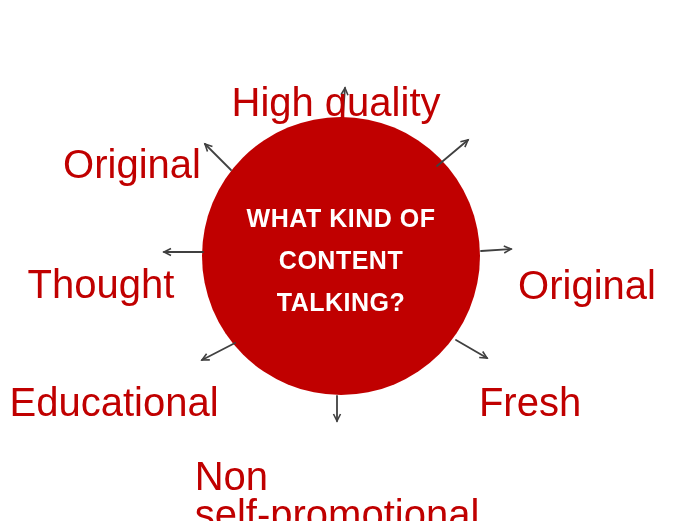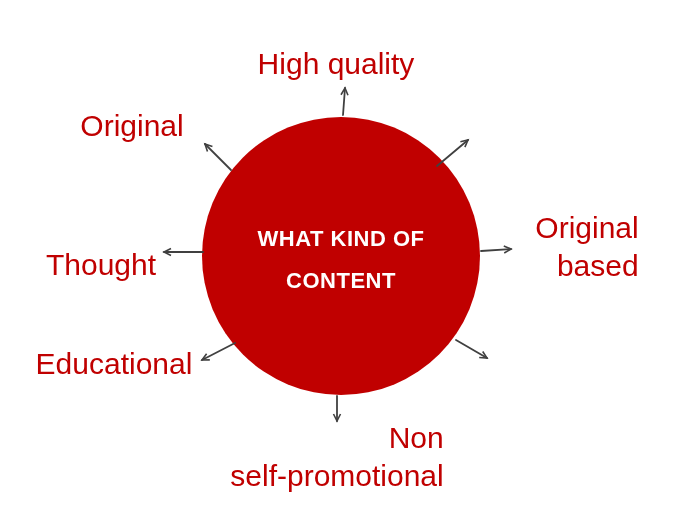--- a/index.html
+++ b/index.html
@@ -17,33 +17,34 @@
     font-family:"Liberation Sans","DejaVu Sans",sans-serif;
     overflow:hidden;
   }
   .stage svg{position:absolute;left:0;top:0;}
   .circle{fill:var(--circle);}
   .arrow-line{stroke:var(--arrow);stroke-width:1.8;fill:none;stroke-linecap:round;}
   .arrowhead-path{stroke:var(--arrow);stroke-width:1.6;fill:none;}
   .label{
     position:absolute;
     transform:translate(-50%,-50%);
-    text-align:right;
+    text-align:left;
     color:var(--label_text);
-    font-size:30px;
+    font-size:40px;
     line-height:38px;
     white-space:nowrap;
+    margin-top:38px;
   }
   .center-text{
     position:absolute;
     left:341px;top:260px;
     transform:translate(-50%,-50%);
     text-align:center;
     color:var(--center_text);
-    font-size:22px;
+    font-size:25px;
     font-weight:600;
     line-height:42px;
     letter-spacing:0.5px;
     white-space:nowrap;
   }
   .line{display:block;}
 </style>
 </head>
 <body>
 
@@ -64,43 +65,46 @@
     <line class="arrow-line" x1="456" y1="340" x2="487" y2="358" marker-end="url(#arrowhead)"></line>
     <line class="arrow-line" x1="337" y1="396" x2="337" y2="421" marker-end="url(#arrowhead)"></line>
     <line class="arrow-line" x1="235" y1="343" x2="202" y2="360" marker-end="url(#arrowhead)"></line>
     <line class="arrow-line" x1="203" y1="252" x2="164" y2="252" marker-end="url(#arrowhead)"></line>
     <line class="arrow-line" x1="231" y1="170" x2="205" y2="144" marker-end="url(#arrowhead)"></line>
   </svg>
 
   <div class="center-text">
     <span class="line">WHAT KIND OF</span>
     <span class="line">CONTENT</span>
+    <span class="line">TALKING?</span>
   </div>
 
   <div class="label" style="left:336px;top:64px">
     <span class="line">High quality</span>
   </div>
 
 
   <div class="label" style="left:587px;top:247px">
     <span class="line">Original</span>
-    <span class="line">based</span>
   </div>
 
+  <div class="label" style="left:530px;top:364px">
+    <span class="line">Fresh</span>
+  </div>
 
   <div class="label" style="left:114px;top:364px">
     <span class="line">Educational</span>
   </div>
 
   <div class="label" style="left:337px;top:457px">
     <span class="line">Non</span>
     <span class="line">self-promotional</span>
   </div>
 
-  <div class="label" style="left:101px;top:265px">
+  <div class="label" style="left:101px;top:246px">
     <span class="line">Thought</span>
   </div>
 
   <div class="label" style="left:132px;top:126px">
     <span class="line">Original</span>
   </div>
 
 </div>
 
 </body></html>

